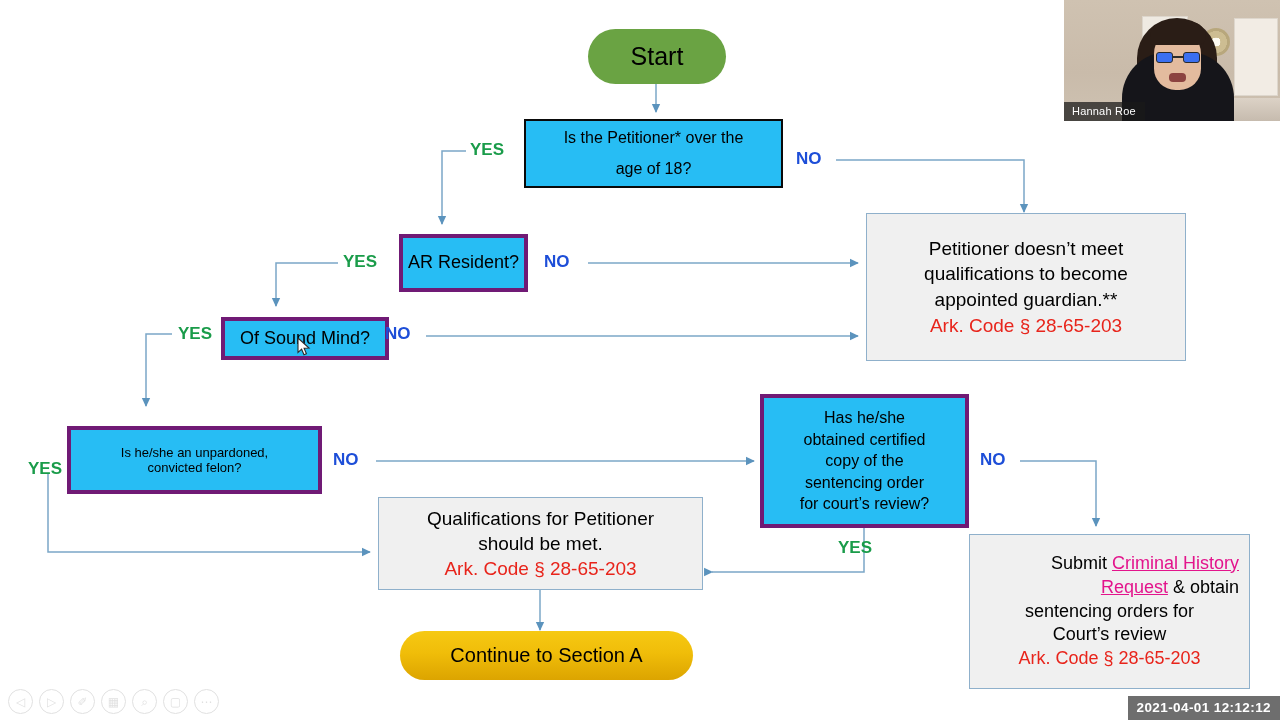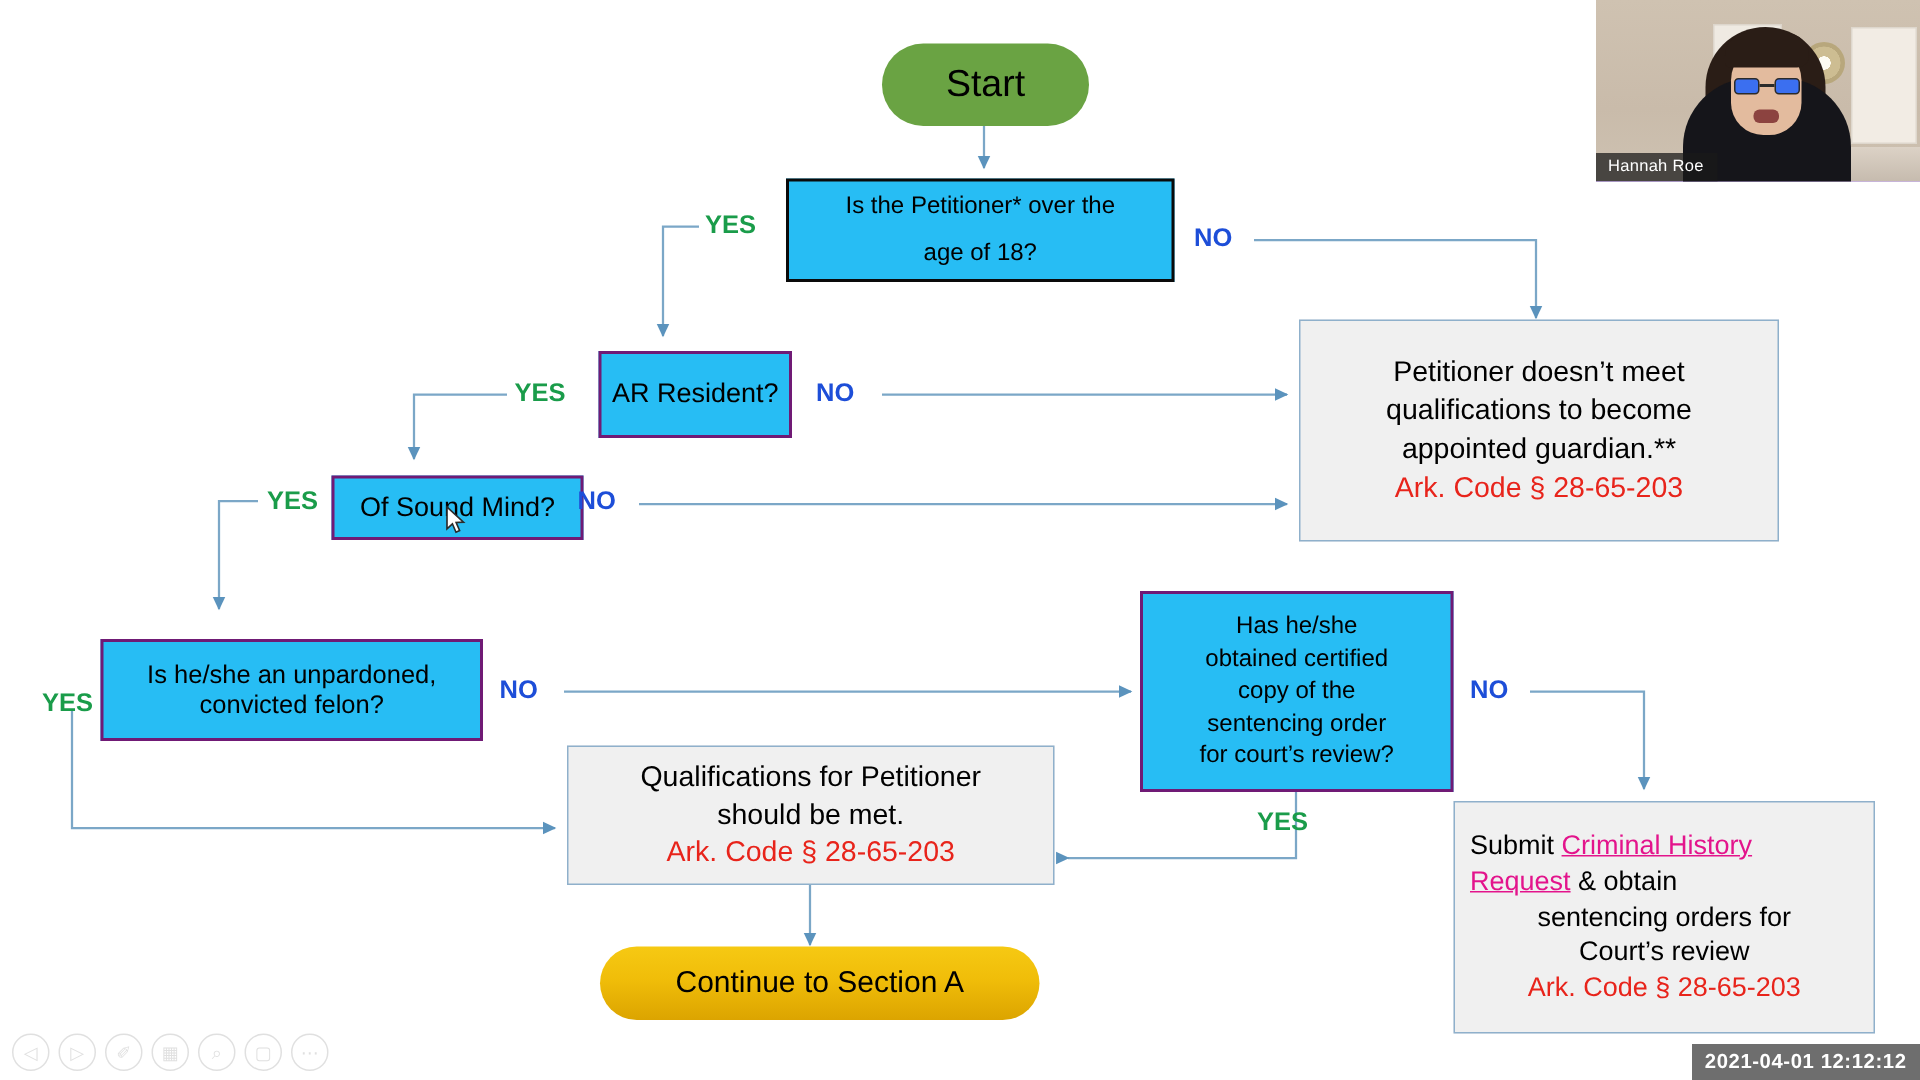--- a/index.html
+++ b/index.html
@@ -16,29 +16,29 @@
     height: 720px;
     background: #ffffff;
   }
 
   
   .node {
     position: absolute;
     display: flex;
     align-items: center;
     justify-content: center;
-    text-align: left;
+    text-align: right;
     color: #000000;
     line-height: 1.18;
   }
   .node .line { display: block; }
 
   .decision {
     background: #27bdf4;
-    border: 2px solid #701a75;
+    border: 4px solid #701a75;
     font-size: 16px;
   }
   .decision.thickborder { border: 2px solid #0a0a0a; }
 
   .terminator-start {
     background: #6aa343;
     border-radius: 34px;
     color: #000000;
     font-size: 25px;
   }
@@ -240,21 +240,21 @@
   </div>
 
   <div class="node decision" style="left:399px; top:234px; width:129px; height:58px; font-size:18px;">
     <span>AR Resident?</span>
   </div>
 
   <div class="node decision" style="left:221px; top:317px; width:168px; height:43px; font-size:18px;">
     <span>Of Sound Mind?</span>
   </div>
 
-  <div class="node decision" style="left:67px; top:426px; width:255px; height:68px; flex-direction:column; font-size:17px;">
+  <div class="node decision" style="left:67px; top:426px; width:255px; height:68px; flex-direction:column; font-size:13px;">
     <span class="line">Is he/she an unpardoned,</span>
     <span class="line">convicted felon?</span>
   </div>
 
   <div class="node decision" style="left:760px; top:394px; width:209px; height:134px; flex-direction:column; font-size:16px; line-height:1.35;">
     <span class="line">Has he/she</span>
     <span class="line">obtained certified</span>
     <span class="line">copy of the</span>
     <span class="line">sentencing order</span>
     <span class="line">for court’s review?</span>

